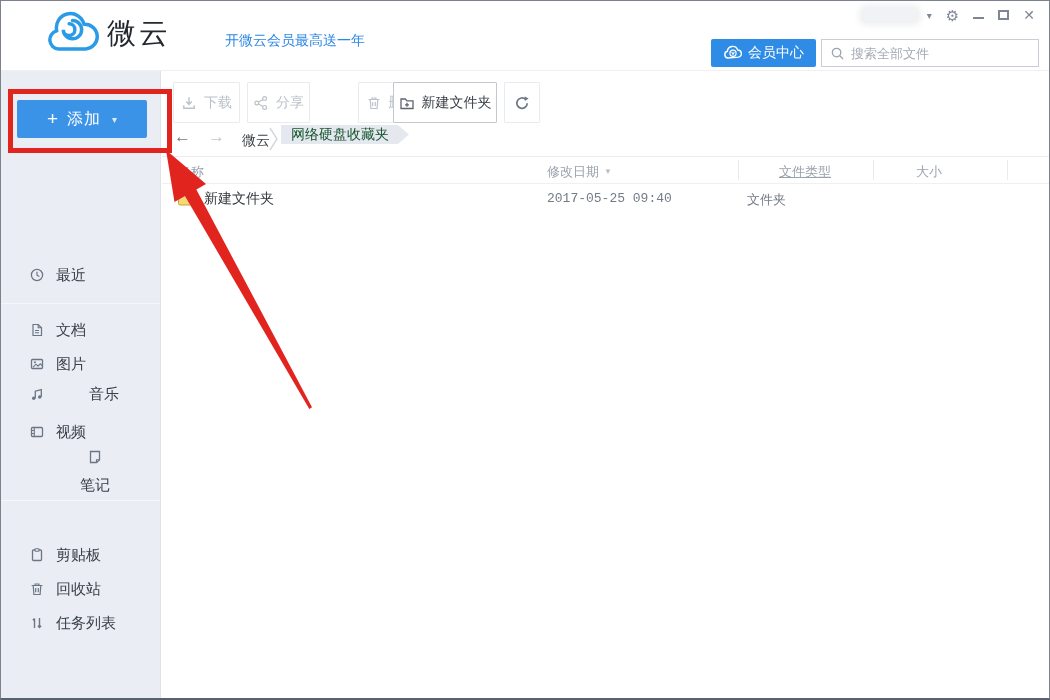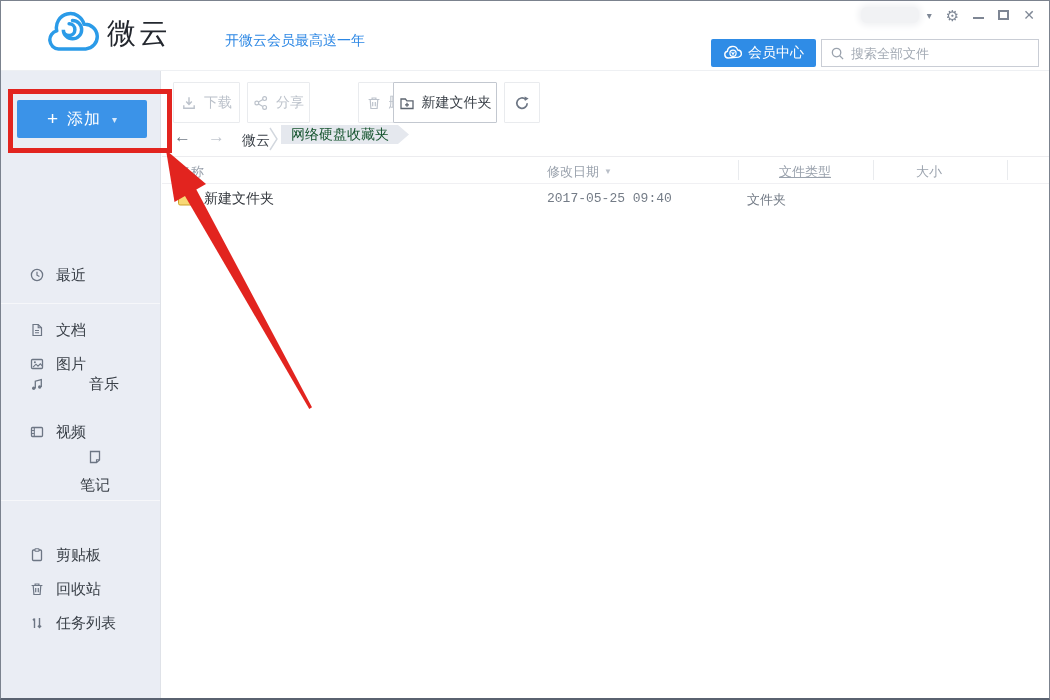--- a/index.html
+++ b/index.html
@@ -165,21 +165,21 @@
     <div class="nav-item" style="top:276px;">
       <span class="ic">
         <svg width="16" height="16" viewBox="0 0 16 16">
             <rect x="2.5" y="3.5" width="11" height="9" rx="1" fill="none" stroke="currentColor" stroke-width="1.3"></rect>
             <circle cx="5.9" cy="6.3" r="1" fill="currentColor"></circle>
             <path d="M4 11.2 l3-3 2 2 2.3-2.3 2.2 2.2" fill="none" stroke="currentColor" stroke-width="1.1"></path>
           </svg>
       </span>
       <span>图片</span>
     </div>
-    <div class="nav-item" style="top:296px;gap:44px;">
+    <div class="nav-item" style="top:306px;gap:44px;">
       <span class="ic">
         <svg width="16" height="16" viewBox="0 0 16 16">
             <path d="M6.3 12.2 V5.2 l6-1.6 V11" fill="none" stroke="currentColor" stroke-width="1.3"></path>
             <circle cx="4.7" cy="12.2" r="1.7" fill="currentColor"></circle>
             <circle cx="10.7" cy="11" r="1.7" fill="currentColor"></circle>
           </svg>
       </span>
       <span>音乐</span>
     </div>
     <div class="nav-item" style="top:344px;">

